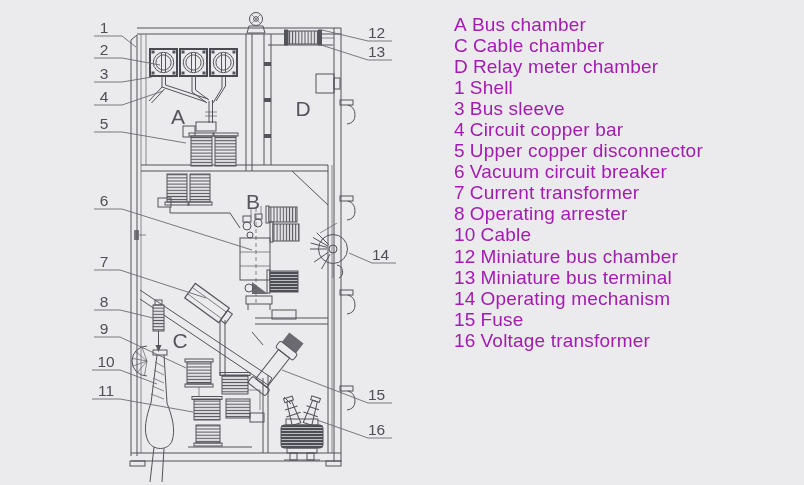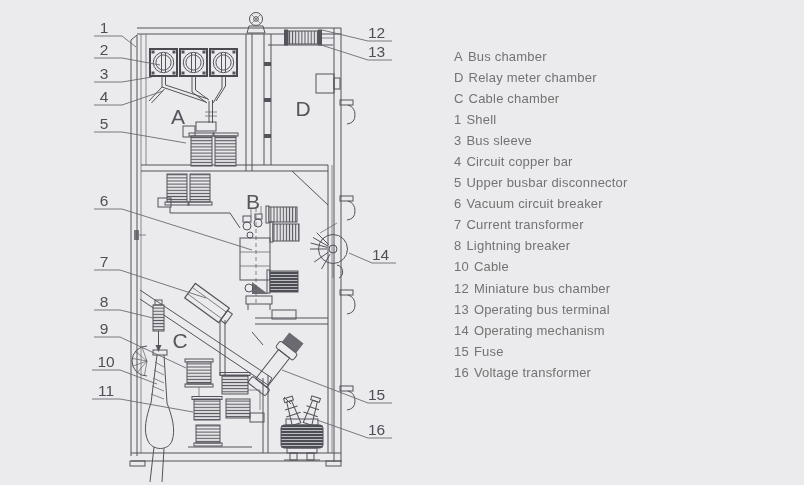--- a/index.html
+++ b/index.html
@@ -14,22 +14,22 @@
   .ln{stroke:#53535b;fill:none;stroke-width:1;}
   .ln2{stroke:#4a4a52;fill:none;stroke-width:2;}
   .thin{stroke:#53535b;fill:none;stroke-width:.65;}
   .dash{stroke:#53535b;fill:none;stroke-width:.7;stroke-dasharray:4 3;}
   .fil{fill:#53535b;stroke:none;}
   .leader{stroke:#63636d;stroke-width:.85;fill:none;}
   .callout{fill:#4f4f58;font-size:15.5px;}
   .chamber{fill:#55555e;font-size:21px;}
   
   #legend{
-    position:absolute;left:454px;top:46px;
-    color:#737373;font-size:13px;line-height:21.05px;
+    position:absolute;left:454px;top:14px;
+    color:#a21caf;font-size:19px;line-height:21.05px;
     letter-spacing:.2px;white-space:nowrap;
   }
   #legend .code{margin-right:5px;}
 </style>
 </head>
 <body>
 
 <div id="stage">
 
 <svg width="445" height="485" viewBox="0 0 445 485">
@@ -343,30 +343,30 @@
     <text class="callout" x="368" y="38">12</text>
     <text class="callout" x="368" y="57">13</text>
     <text class="callout" x="372" y="260">14</text>
     <text class="callout" x="368" y="400">15</text>
     <text class="callout" x="368" y="435">16</text>
   </g>
 </svg>
 
 <div id="legend">
   <div><span class="code">A</span><span>Bus chamber</span></div>
+  <div><span class="code">C</span><span>Cable chamber</span></div>
   <div><span class="code">D</span><span>Relay meter chamber</span></div>
-  <div><span class="code">C</span><span>Cable chamber</span></div>
   <div><span class="code">1</span><span>Shell</span></div>
   <div><span class="code">3</span><span>Bus sleeve</span></div>
   <div><span class="code">4</span><span>Circuit copper bar</span></div>
-  <div><span class="code">5</span><span>Upper busbar disconnector</span></div>
+  <div><span class="code">5</span><span>Upper copper disconnector</span></div>
   <div><span class="code">6</span><span>Vacuum circuit breaker</span></div>
   <div><span class="code">7</span><span>Current transformer</span></div>
-  <div><span class="code">8</span><span>Lightning breaker</span></div>
+  <div><span class="code">8</span><span>Operating arrester</span></div>
   <div><span class="code">10</span><span>Cable</span></div>
   <div><span class="code">12</span><span>Miniature bus chamber</span></div>
-  <div><span class="code">13</span><span>Operating bus terminal</span></div>
+  <div><span class="code">13</span><span>Miniature bus terminal</span></div>
   <div><span class="code">14</span><span>Operating mechanism</span></div>
   <div><span class="code">15</span><span>Fuse</span></div>
   <div><span class="code">16</span><span>Voltage transformer</span></div>
 </div>
 
 </div>
 
 </body></html>

